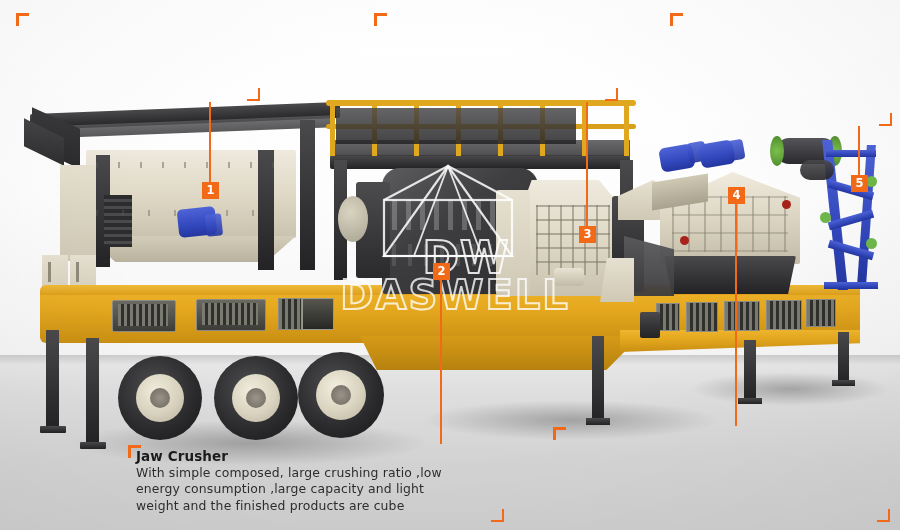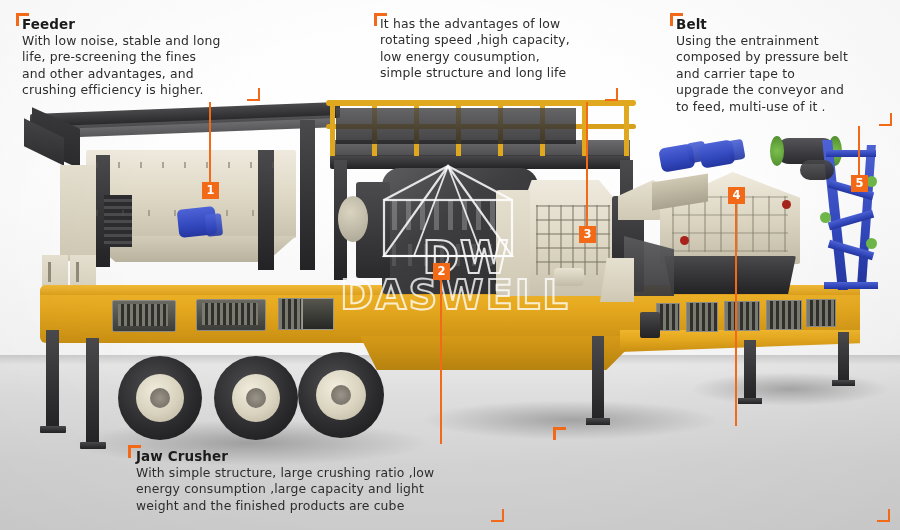--- a/index.html
+++ b/index.html
@@ -218,77 +218,58 @@
       <rect x="6" y="40" width="128" height="56" fill="none" stroke="rgba(255,255,255,.85)" stroke-width="2.2"></rect>
       <line x1="70" y1="6" x2="6" y2="40" stroke="rgba(255,255,255,.85)" stroke-width="2.2"></line>
       <line x1="70" y1="6" x2="134" y2="40" stroke="rgba(255,255,255,.85)" stroke-width="2.2"></line>
       <line x1="70" y1="6" x2="36" y2="96" stroke="rgba(255,255,255,.85)" stroke-width="1.8"></line>
       <line x1="70" y1="6" x2="104" y2="96" stroke="rgba(255,255,255,.85)" stroke-width="1.8"></line>
     </svg>
     <div class="wm-dw">DW</div>
     <div class="wm-name">DASWELL</div>
   </div>
 
-  <div class="note" style="left:22px;top:16px;width:258px;">
-    <div class="ttl">Feeder</div>
-    <div class="bd">With low noise, stable and long
-life, pre-screening the fines
-and other advantages, and
-crushing efficiency is higher.</div>
-  </div>
   <div class="brk tl" style="left:16px;top:13px;width:14px;height:14px;">
       <i class="h"></i>
       <i class="v"></i>
     </div>
   <div class="brk br" style="left:246px;top:87px;width:14px;height:14px;">
       <i class="h"></i>
       <i class="v"></i>
     </div>
   <div class="lead" style="left:209px;top:102px;height:80px;"></div>
   <div class="marker" style="left:202px;top:182px;">1</div>
 
   <div class="note" style="left:380px;top:16px;width:250px;">
-    <div class="bd">It has the advantages of low
-rotating speed ,high capacity,
-low energy cousumption,
-simple structure and long life</div>
   </div>
   <div class="brk tl" style="left:374px;top:13px;width:14px;height:14px;">
       <i class="h"></i>
       <i class="v"></i>
     </div>
   <div class="brk br" style="left:604px;top:87px;width:14px;height:14px;">
       <i class="h"></i>
       <i class="v"></i>
     </div>
   <div class="lead" style="left:586px;top:102px;height:124px;"></div>
   <div class="marker" style="left:579px;top:226px;">3</div>
 
-  <div class="note" style="left:676px;top:16px;width:218px;">
-    <div class="ttl">Belt</div>
-    <div class="bd">Using the entrainment
-composed by pressure belt
-and carrier tape to
-upgrade the conveyor and
-to feed, multi-use of it .</div>
-  </div>
   <div class="brk tl" style="left:670px;top:13px;width:14px;height:14px;">
       <i class="h"></i>
       <i class="v"></i>
     </div>
   <div class="brk br" style="left:878px;top:112px;width:14px;height:14px;">
       <i class="h"></i>
       <i class="v"></i>
     </div>
   <div class="lead" style="left:858px;top:126px;height:49px;"></div>
   <div class="marker" style="left:851px;top:175px;">5</div>
 
   <div class="note" style="left:136px;top:448px;width:400px;">
     <div class="ttl">Jaw Crusher</div>
-    <div class="bd">With simple structure, large crushing ratio ,low
+    <div class="bd">With simple composed, large crushing ratio ,low
 energy consumption ,large capacity and light
 weight and the finished products are cube</div>
   </div>
   <div class="brk tl" style="left:128px;top:445px;width:14px;height:14px;">
       <i class="h"></i>
       <i class="v"></i>
     </div>
   <div class="brk br" style="left:490px;top:508px;width:14px;height:14px;">
       <i class="h"></i>
       <i class="v"></i>

